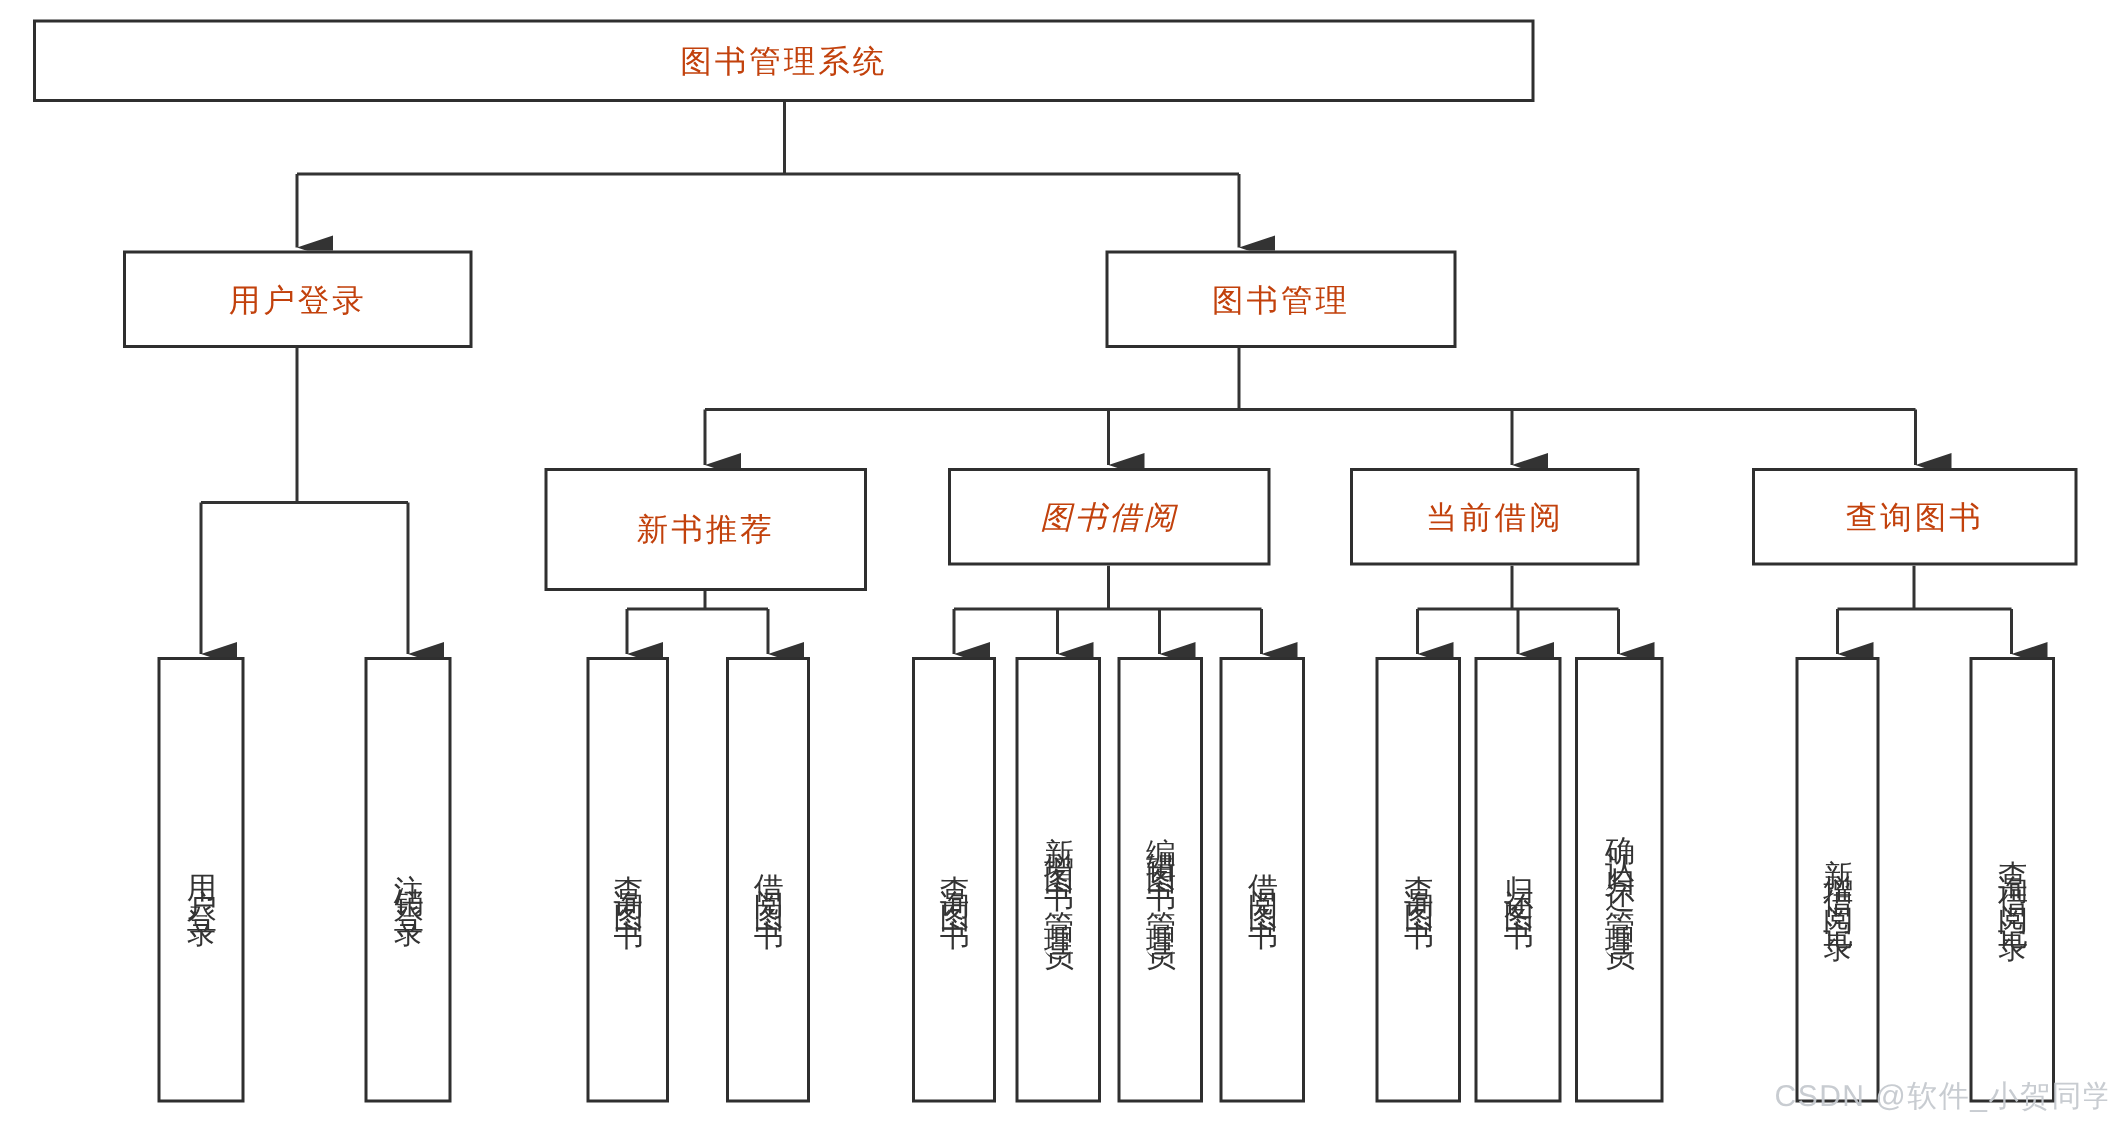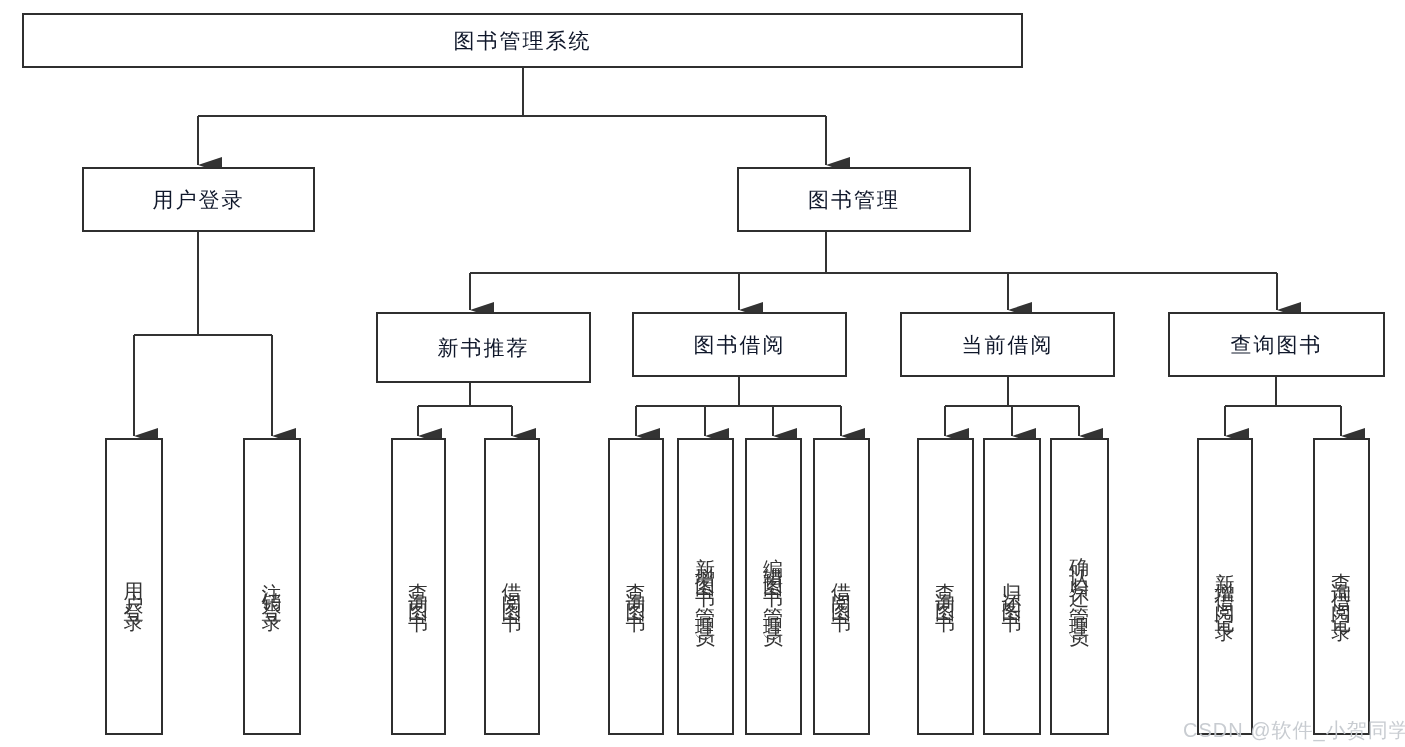--- a/index.html
+++ b/index.html
@@ -4,21 +4,21 @@
 <style>
   html,body{margin:0;padding:0;background:#fff;}
   #canvas{
     position:relative;width:1405px;height:747px;background:#fff;overflow:hidden;
     font-family:"Liberation Sans","DejaVu Sans",sans-serif;color:#333;
   }
   #wires{position:absolute;left:0;top:0;z-index:1;}
   .node{
     position:absolute;z-index:2;background:#fff;border:2px solid #2f2f2f;
     display:flex;align-items:center;justify-content:center;
-    font-size:21px;letter-spacing:2px;color:#0f172a;box-sizing:border-box;
+    font-size:21px;letter-spacing:2px;color:#c2410c;box-sizing:border-box;
   }
   .leaf{
     position:absolute;z-index:2;top:438px;height:297px;background:#fff;
     border:2px solid #2f2f2f;display:flex;align-items:center;justify-content:center;
     box-sizing:border-box;
   }
   .leaf .vtext{
     writing-mode:vertical-rl;text-orientation:mixed;
     font-size:20px;letter-spacing:10px;line-height:1.1;color:#333;white-space:nowrap;
   }
@@ -86,27 +86,27 @@
     <span>图书管理系统</span>
   </div>
 
   <div class="node" style="left:82px;top:167px;width:233px;height:65px;">
     <span>用户登录</span>
   </div>
   <div class="node" style="left:709px;top:167px;width:234px;height:65px;margin-left:28px;">
     <span>图书管理</span>
   </div>
 
-  <div class="node" style="left:376px;top:312px;width:215px;height:71px;">
+  <div class="node" style="left:363px;top:312px;width:215px;height:82px;">
     <span>新书推荐</span>
   </div>
-  <div class="node" style="left:632px;top:312px;width:215px;height:65px;">
+  <div class="node" style="left:632px;top:312px;width:215px;height:65px;font-style:italic;">
     <span>图书借阅</span>
   </div>
-  <div class="node" style="left:900px;top:312px;width:215px;height:65px;">
+  <div class="node" style="left:900px;top:312px;width:193px;height:65px;">
     <span>当前借阅</span>
   </div>
   <div class="node" style="left:1168px;top:312px;width:217px;height:65px;">
     <span>查询图书</span>
   </div>
 
   <div class="leaf" style="left:105px;width:58px;">
     <span class="vtext">用户登录</span>
   </div>
   <div class="leaf" style="left:243px;width:58px;">

